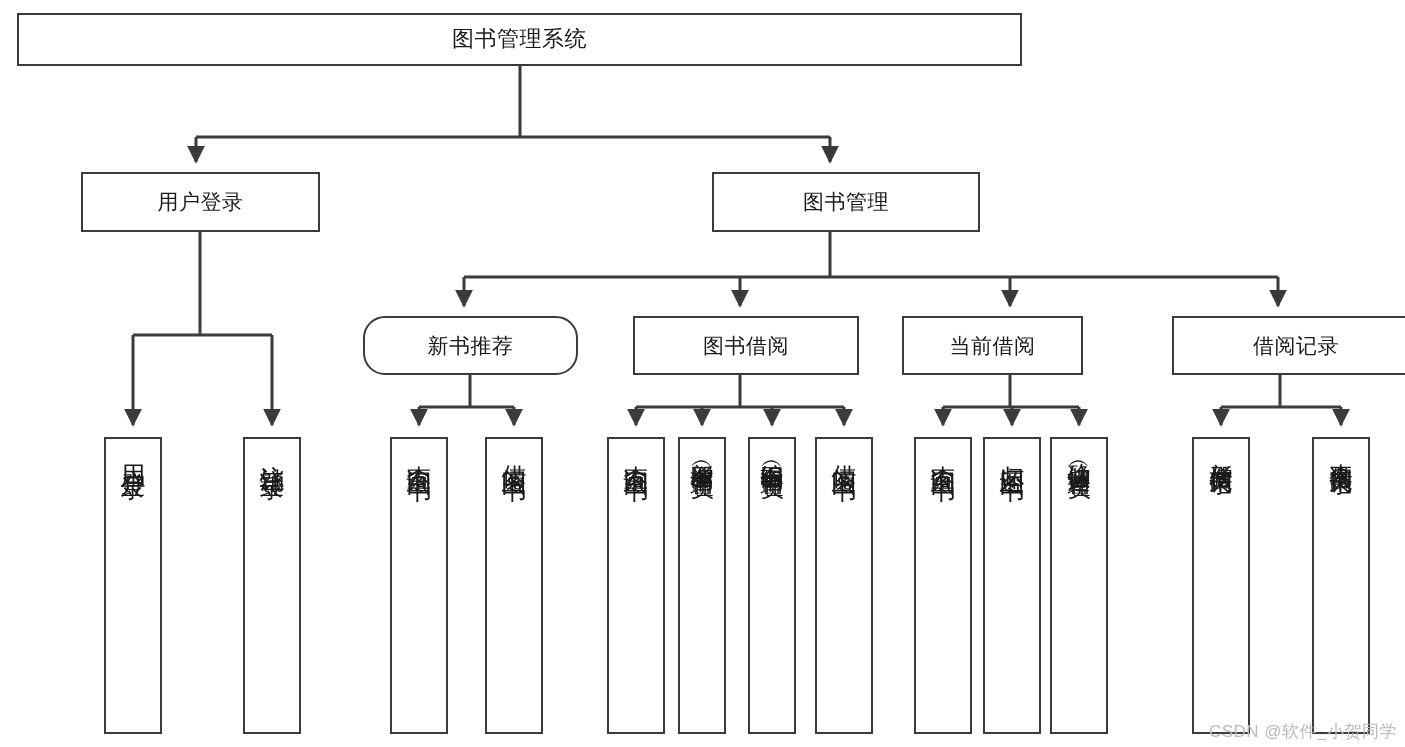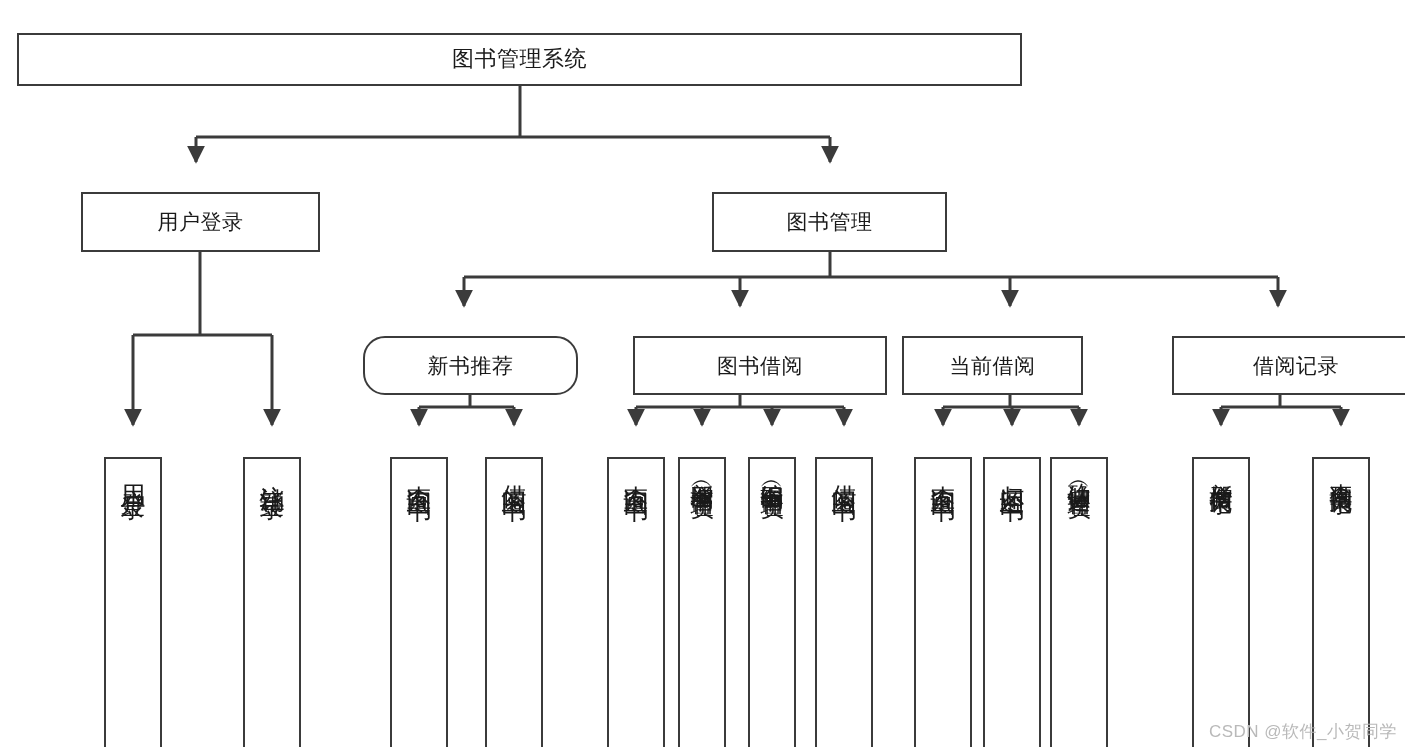--- a/index.html
+++ b/index.html
@@ -27,21 +27,20 @@
   .node {
     position: absolute;
     box-sizing: border-box;
     background: #ffffff;
     border: 2px solid #3b3b3b;
     display: flex;
     align-items: center;
     justify-content: center;
     color: #1a1a1a;
     text-align: center;
-    margin-top: 20px;
   }
   .node .lbl {
     display: block;
     line-height: 1.22;
   }
   
   .node.h .lbl {
     font-size: 21px;
     letter-spacing: 0.5px;
   }
@@ -130,28 +129,28 @@
     </g>
   </svg>
 
   <div class="node h root" style="left:17px; top:13px; width:1005px; height:53px;">
     <span class="lbl">图书管理系统</span>
   </div>
 
   <div class="node h" style="left:81px; top:172px; width:239px; height:60px;">
     <span class="lbl">用户登录</span>
   </div>
-  <div class="node h" style="left:712px; top:172px; width:235px; height:60px;">
+  <div class="node h" style="left:712px; top:172px; width:268px; height:60px;">
     <span class="lbl">图书管理</span>
   </div>
 
   <div class="node h" style="left:363px; top:316px; width:215px; height:59px;border-radius:22px;">
     <span class="lbl">新书推荐</span>
   </div>
-  <div class="node h" style="left:633px; top:316px; width:254px; height:59px;">
+  <div class="node h" style="left:633px; top:316px; width:226px; height:59px;">
     <span class="lbl">图书借阅</span>
   </div>
   <div class="node h" style="left:902px; top:316px; width:181px; height:59px;">
     <span class="lbl">当前借阅</span>
   </div>
   <div class="node h" style="left:1172px; top:316px; width:248px; height:59px;">
     <span class="lbl">借阅记录</span>
   </div>
 
   <div class="node v" style="left:104px; top:437px; width:58px; height:297px;">

